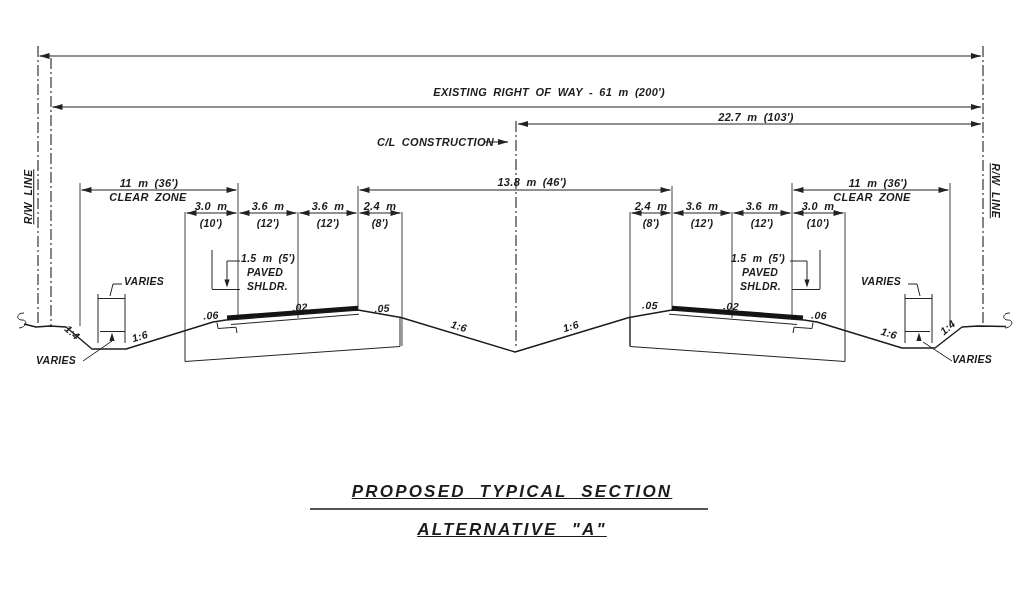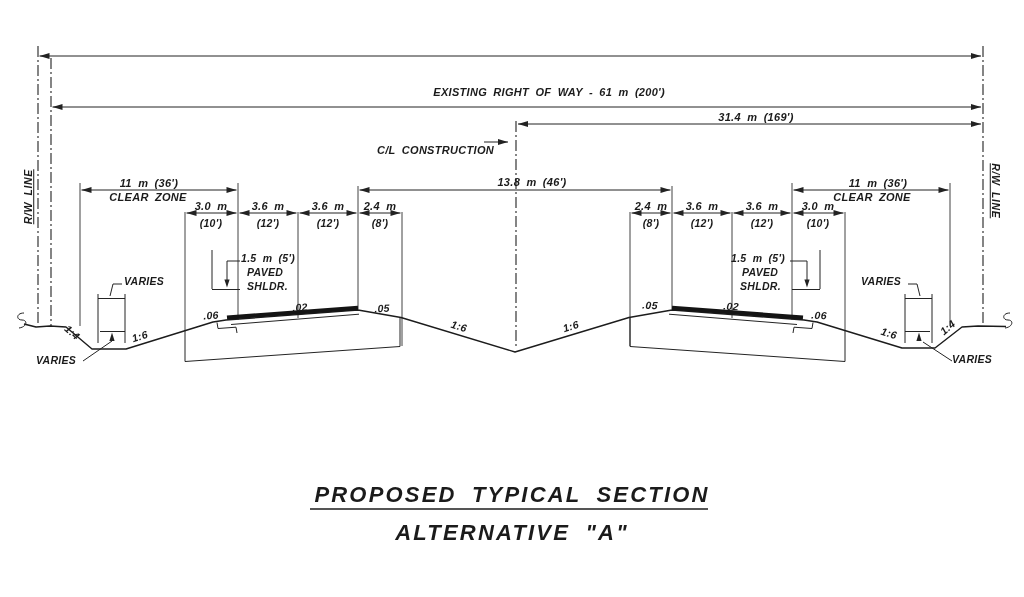--- a/index.html
+++ b/index.html
@@ -4,21 +4,21 @@
 <style>
   html,body{margin:0;padding:0;background:#e8e8e8;}
   .canvas{position:relative;width:1024px;height:597px;background:#ffffff;overflow:hidden;
           font-family:"Liberation Sans",sans-serif;}
   .linework{position:absolute;left:0;top:0;}
   .lbl{position:absolute;font-family:"Liberation Sans",sans-serif;font-style:italic;font-weight:bold;
        font-size:11px;color:#1b1b1b;white-space:nowrap;letter-spacing:.3px;word-spacing:3px;
        text-align:center;line-height:1.1;}
   .sm{font-size:10.5px;}
   .la{text-align:center;}
-  .ttl{font-size:22px;letter-spacing:2.2px;word-spacing:7px;}
+  .ttl{font-size:17px;letter-spacing:2.2px;word-spacing:7px;text-decoration:underline;}
   .rw{font-size:10.5px;text-decoration:underline;letter-spacing:.6px;}
 </style>
 </head>
 <body>
 
 <div class="canvas">
 
   <svg class="linework" width="1024" height="597" viewBox="0 0 1024 597">
     <defs>
       <marker id="ar" markerUnits="userSpaceOnUse" markerWidth="11" markerHeight="8" refX="10.5" refY="4" orient="auto-start-reverse">
@@ -90,22 +90,22 @@
       <polygon points="112,332.5 109.4,341 114.6,341"></polygon>
       <polygon points="919,332.5 916.4,341 921.6,341"></polygon>
       <polygon points="227,287.5 224.4,279.5 229.6,279.5"></polygon>
       <polygon points="807,287.5 804.4,279.5 809.6,279.5"></polygon>
     </g>
 
     <path d="M310,509 H708" stroke="#1c1c1c" stroke-width="1.4"></path>
   </svg>
 
   <div class="lbl" style="left:365px;top:86px;width:300px;text-align:right;">EXISTING RIGHT OF WAY - 61 m (200')</div>
-  <div class="lbl" style="left:696px;top:111px;width:120px;">31.4 m (169')</div>
-  <div class="lbl" style="left:377px;top:144px;">C/L CONSTRUCTION</div>
+  <div class="lbl" style="left:696px;top:111px;width:120px;">22.7 m (103')</div>
+  <div class="lbl" style="left:377px;top:136px;">C/L CONSTRUCTION</div>
   <div class="lbl" style="left:472px;top:176px;width:120px;">13.8 m (46')</div>
 
   <div class="lbl" style="left:99px;top:177px;width:100px;">11 m (36')</div>
   <div class="lbl" style="left:98px;top:191px;width:100px;">CLEAR ZONE</div>
   <div class="lbl" style="left:828px;top:177px;width:100px;">11 m (36')</div>
   <div class="lbl" style="left:822px;top:191px;width:100px;">CLEAR ZONE</div>
 
   <div class="lbl" style="left:186px;top:200px;width:50px;">3.0 m</div>
   <div class="lbl sm" style="left:186px;top:218px;width:50px;">(10')</div>
   <div class="lbl" style="left:243px;top:200px;width:50px;">3.6 m</div>

